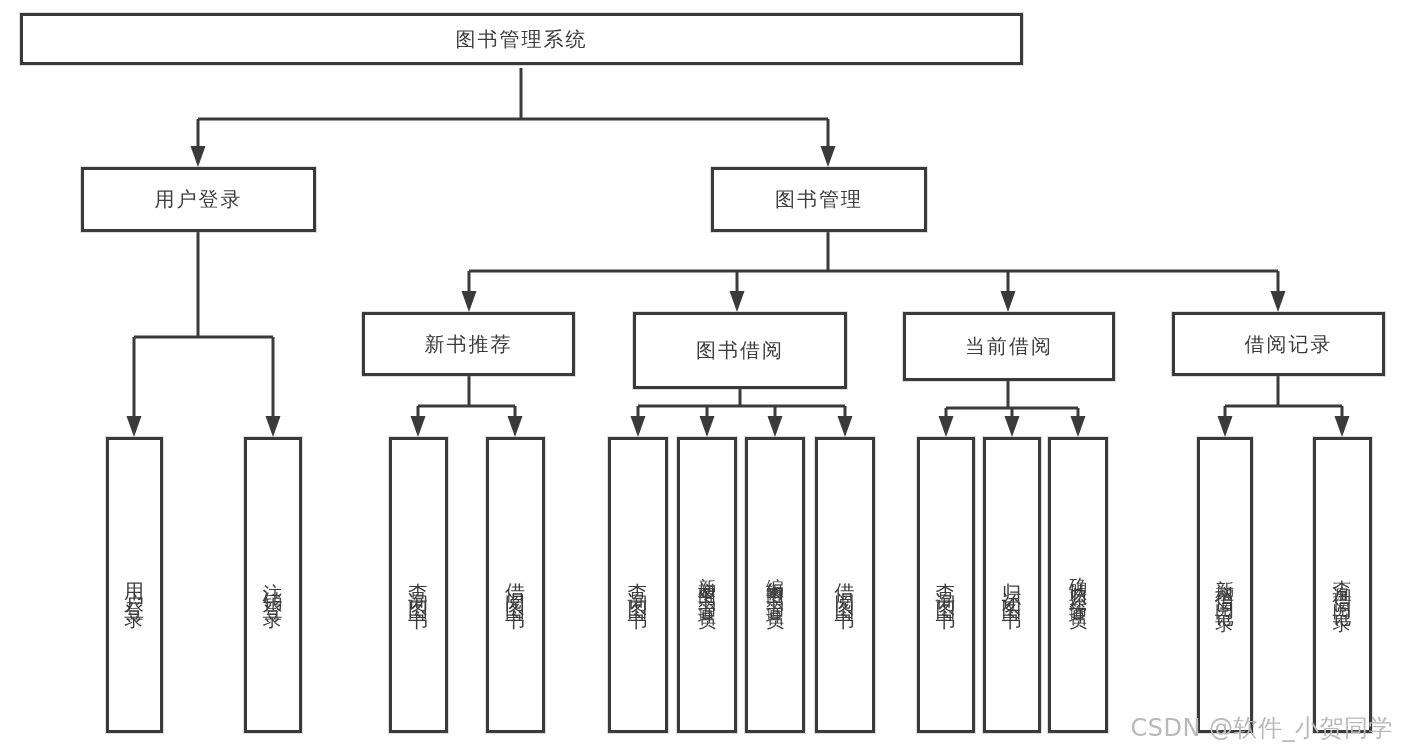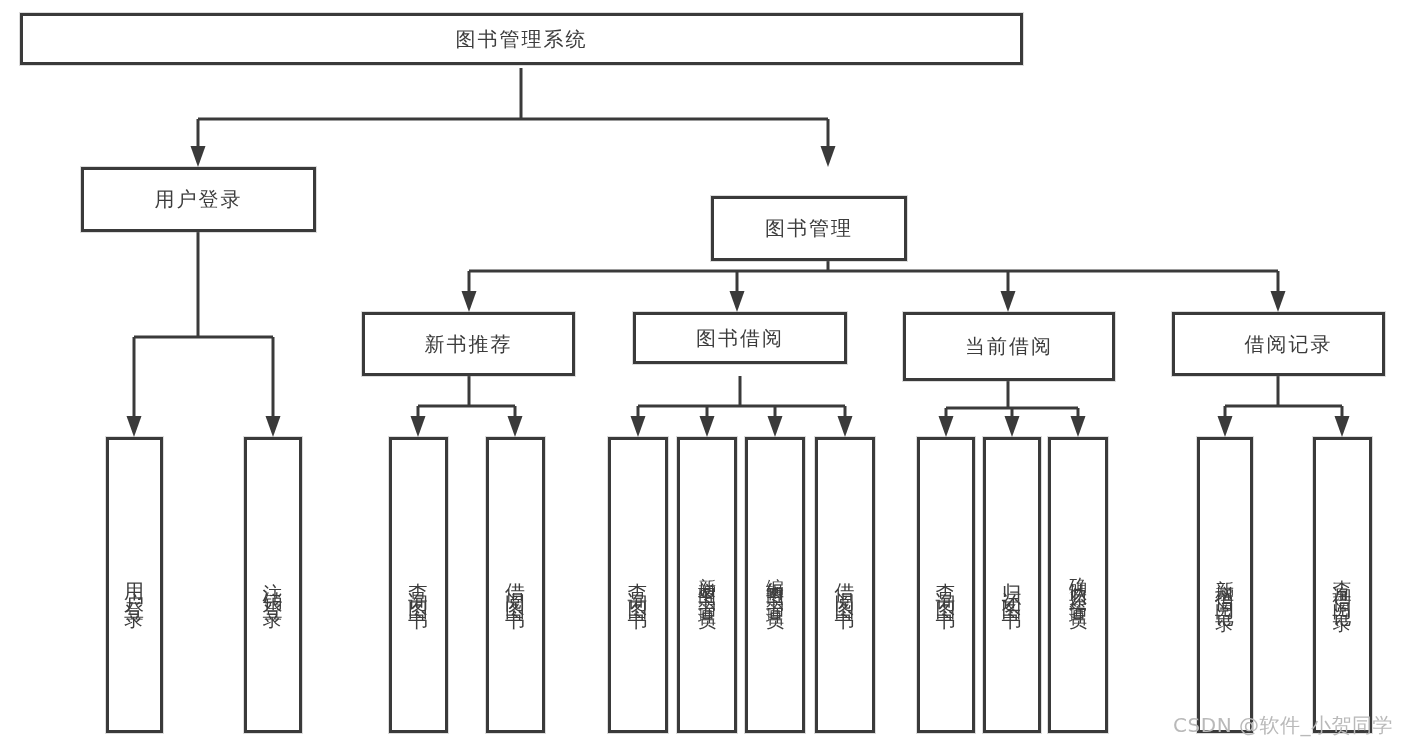--- a/index.html
+++ b/index.html
@@ -68,21 +68,21 @@
     line-height: 1;
   }
   .leaf.mid span  { font-size: 19px; letter-spacing: 7px; }
   .leaf.small span { font-size: 18px; letter-spacing: 5px; }
   #watermark {
     position: absolute;
     right: 12px;
     top: 712px;
     z-index: 3;
     color: var(--watermark-color);
-    font-size: 20px;
+    font-size: 24px;
     letter-spacing: 0.5px;
     white-space: nowrap;
   }
 </style>
 </head>
 <body>
 
 <div id="canvas">
 
   <svg id="connector-svg" viewBox="0 0 1405 747" xmlns="http://www.w3.org/2000/svg">
@@ -147,28 +147,28 @@
     <path class="arrowhead" d="M1342,437 L1334.5,416 L1349.5,416 Z"></path>
   </svg>
 
   <div class="hbox" style="left:20px; top:13px; width:1003px; height:52px;">
     <span>图书管理系统</span>
   </div>
 
   <div class="hbox" style="left:81px; top:167px; width:235px; height:65px;">
     <span>用户登录</span>
   </div>
-  <div class="hbox" style="left:711px; top:167px; width:196px; height:65px;margin-top:29px;">
+  <div class="hbox" style="left:711px; top:167px; width:216px; height:65px;">
     <span>图书管理</span>
   </div>
 
   <div class="hbox" style="left:362px; top:312px; width:213px; height:64px;">
     <span>新书推荐</span>
   </div>
-  <div class="hbox" style="left:633px; top:312px; width:214px; height:52px;">
+  <div class="hbox" style="left:633px; top:312px; width:214px; height:77px;">
     <span>图书借阅</span>
   </div>
   <div class="hbox" style="left:903px; top:312px; width:212px; height:69px;">
     <span>当前借阅</span>
   </div>
   <div class="hbox" style="left:1172px; top:312px; width:213px; height:64px;padding-left:20px;">
     <span>借阅记录</span>
   </div>
 
   <div class="leaf" style="left:106px; width:57px;">

